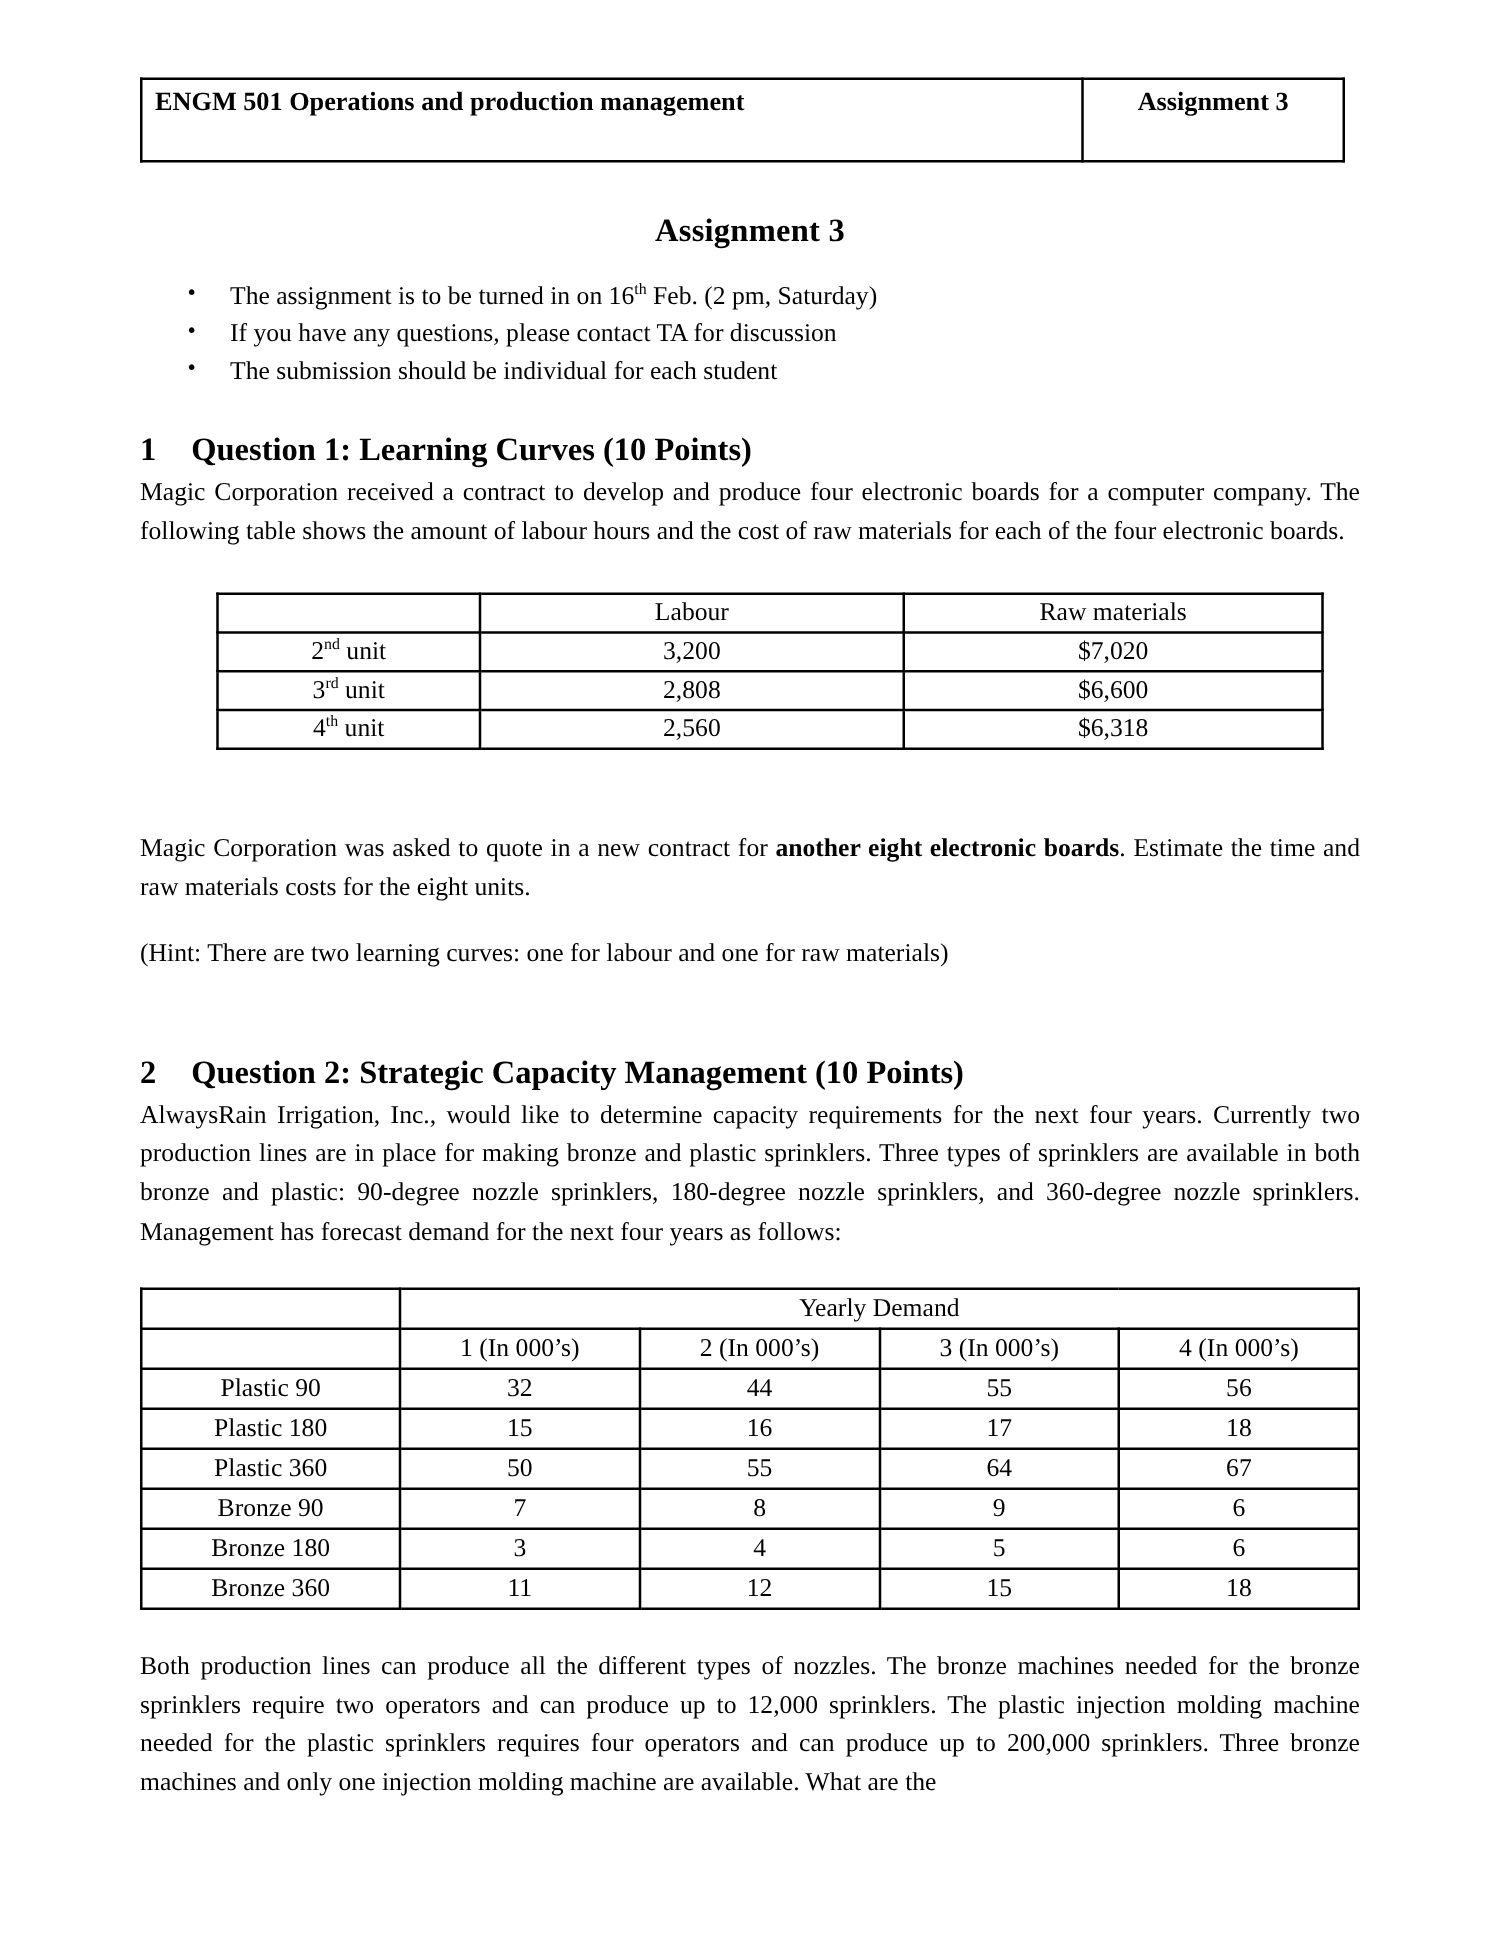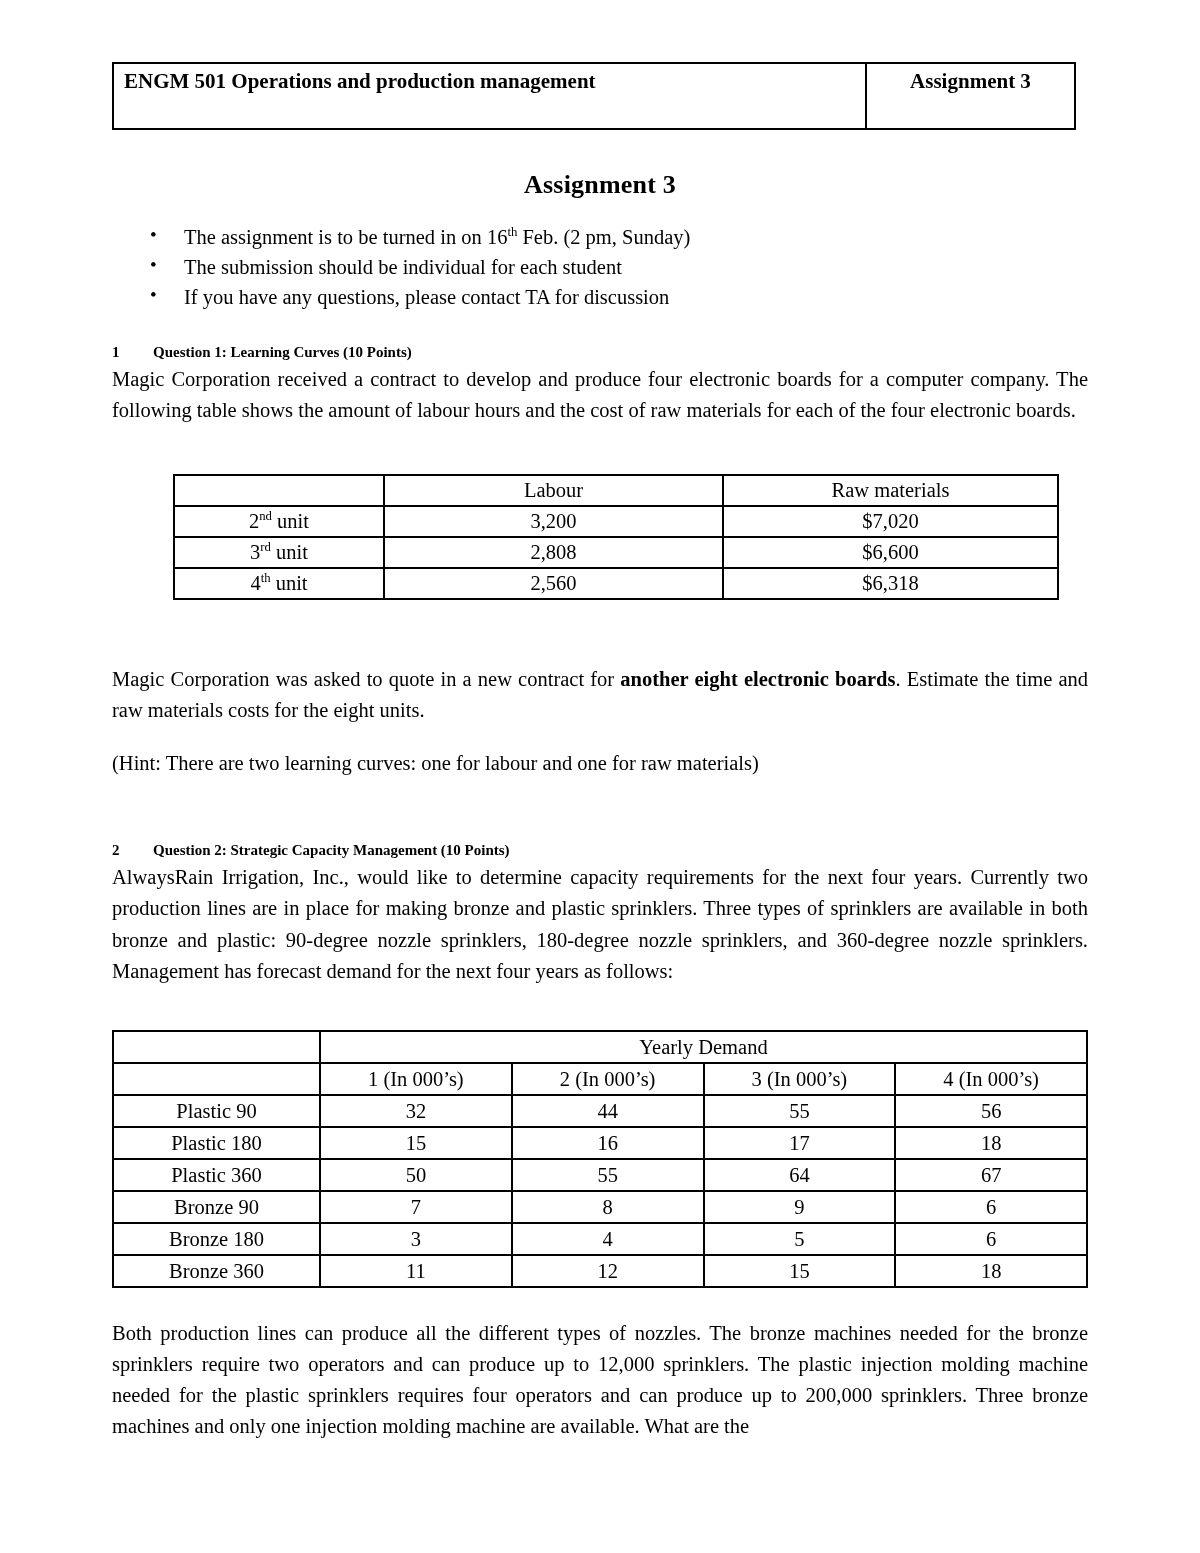--- a/index.html
+++ b/index.html
@@ -72,21 +72,21 @@
   }
   ul.notes li::before {
     content: "\2022";
     position: absolute;
     left: 38px;
     top: -1px;
     font-size: 19px;
   }
 
   h2.q-head {
-    font-size: 15px;
+    font-size: 26px;
     font-weight: bold;
     margin: 0 0 2px 0;
     line-height: 1.35;
   }
   h2.q-head .q-num {
     display: inline-block;
     width: 41px;
   }
 
   p.para {
@@ -153,23 +153,23 @@
         <tr>
       <td class="header-course">ENGM 501 Operations and production management</td>
       <td class="header-assign">Assignment 3</td>
     </tr>
   </tbody>
     </table>
 
   <div class="content">
     <h1 class="doc-title">Assignment 3</h1>
     <ul class="notes">
-      <li><span>The assignment is to be turned in on 16</span><sup>th</sup><span> Feb. (2 pm, Sunday)</span></li>
+      <li><span>The assignment is to be turned in on 16</span><sup>th</sup><span> Feb. (2 pm, Saturday)</span></li>
+      <li><span>If you have any questions, please contact TA for discussion</span></li>
       <li><span>The submission should be individual for each student</span></li>
-      <li><span>If you have any questions, please contact TA for discussion</span></li>
     </ul>
   </div>
 
   <div class="blk b-q1">
     <h2 class="q-head">
       <span class="q-num">1</span><span>Question 1: Learning Curves (10 Points)</span>
     </h2>
     <p class="para">Magic Corporation received a contract to develop and produce four electronic boards for a computer company. The following table shows the amount of labour hours and the cost of raw materials for each of the four electronic boards.</p>
   </div>
 

